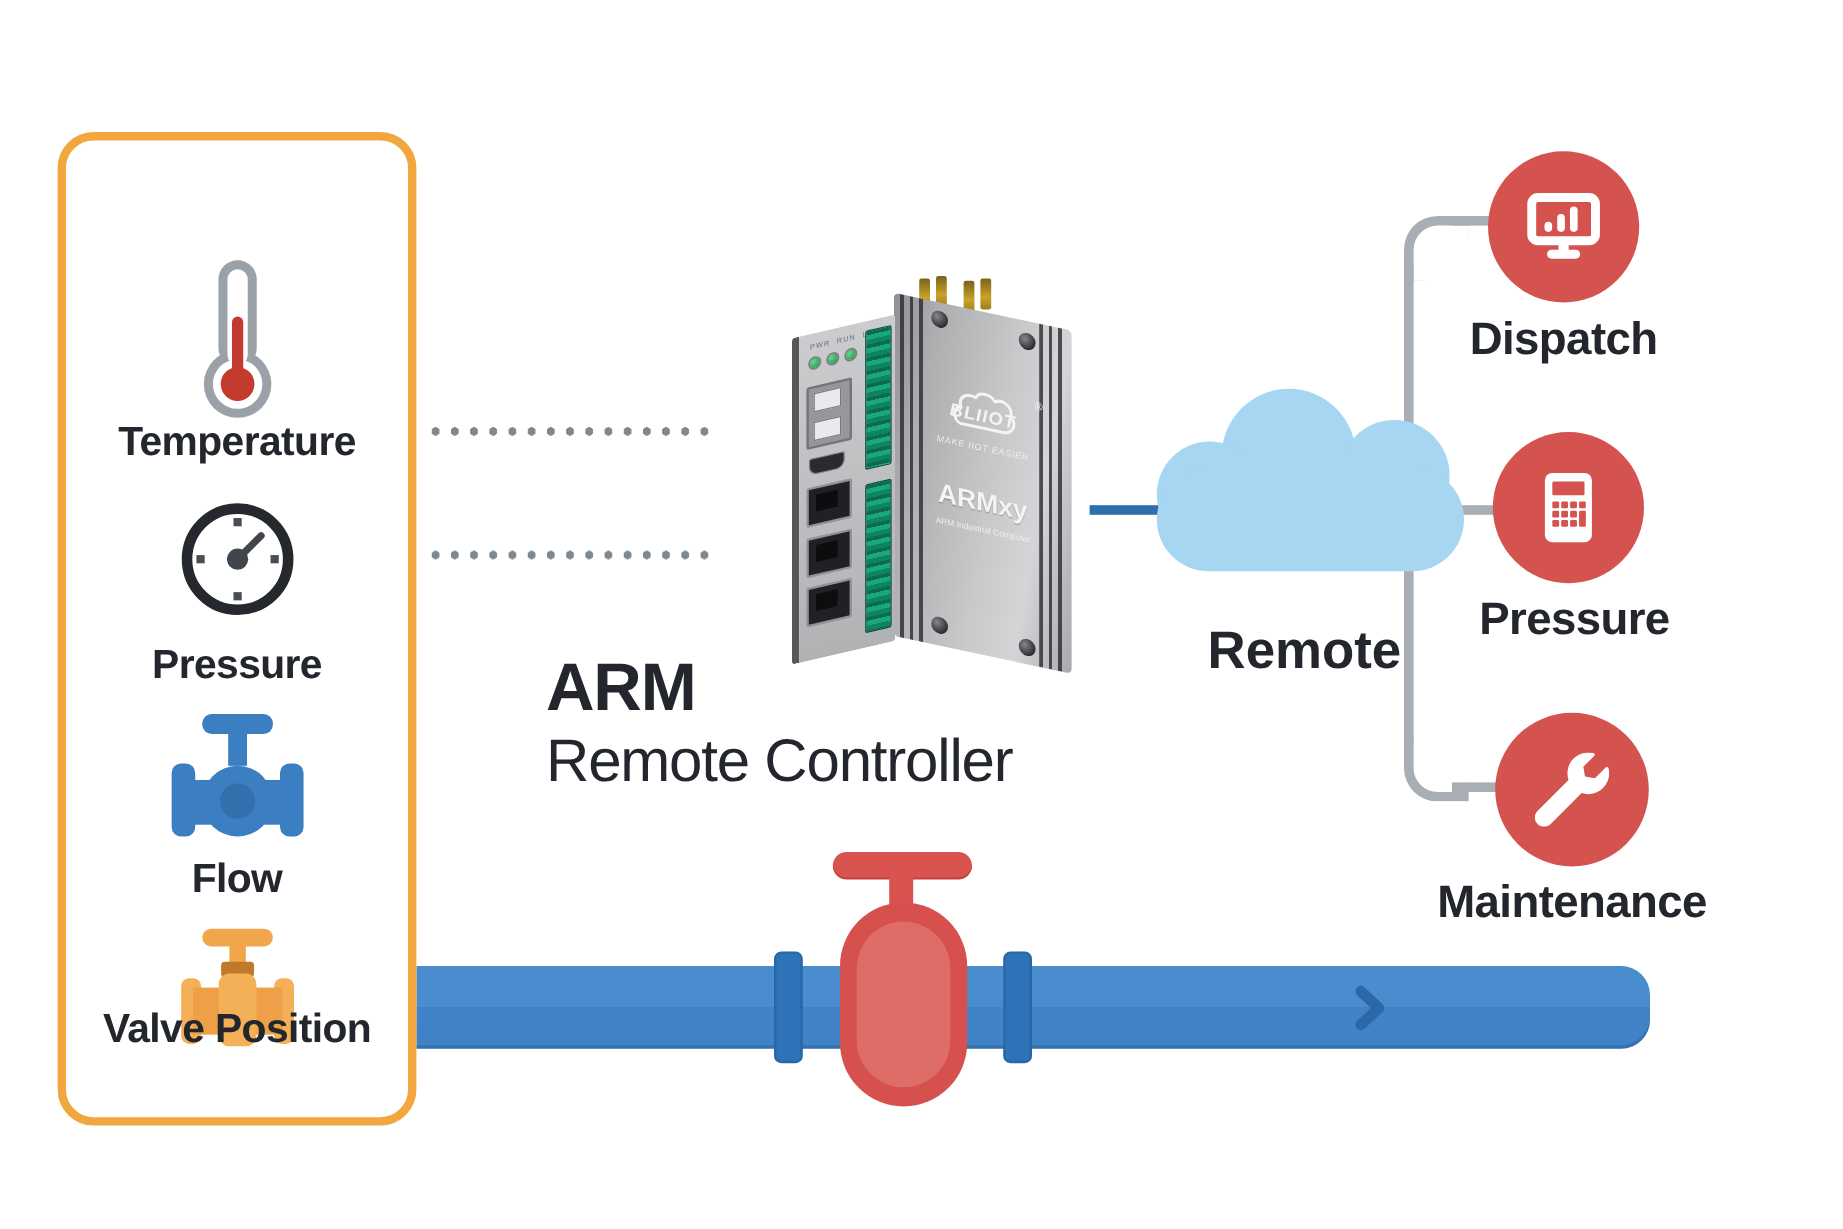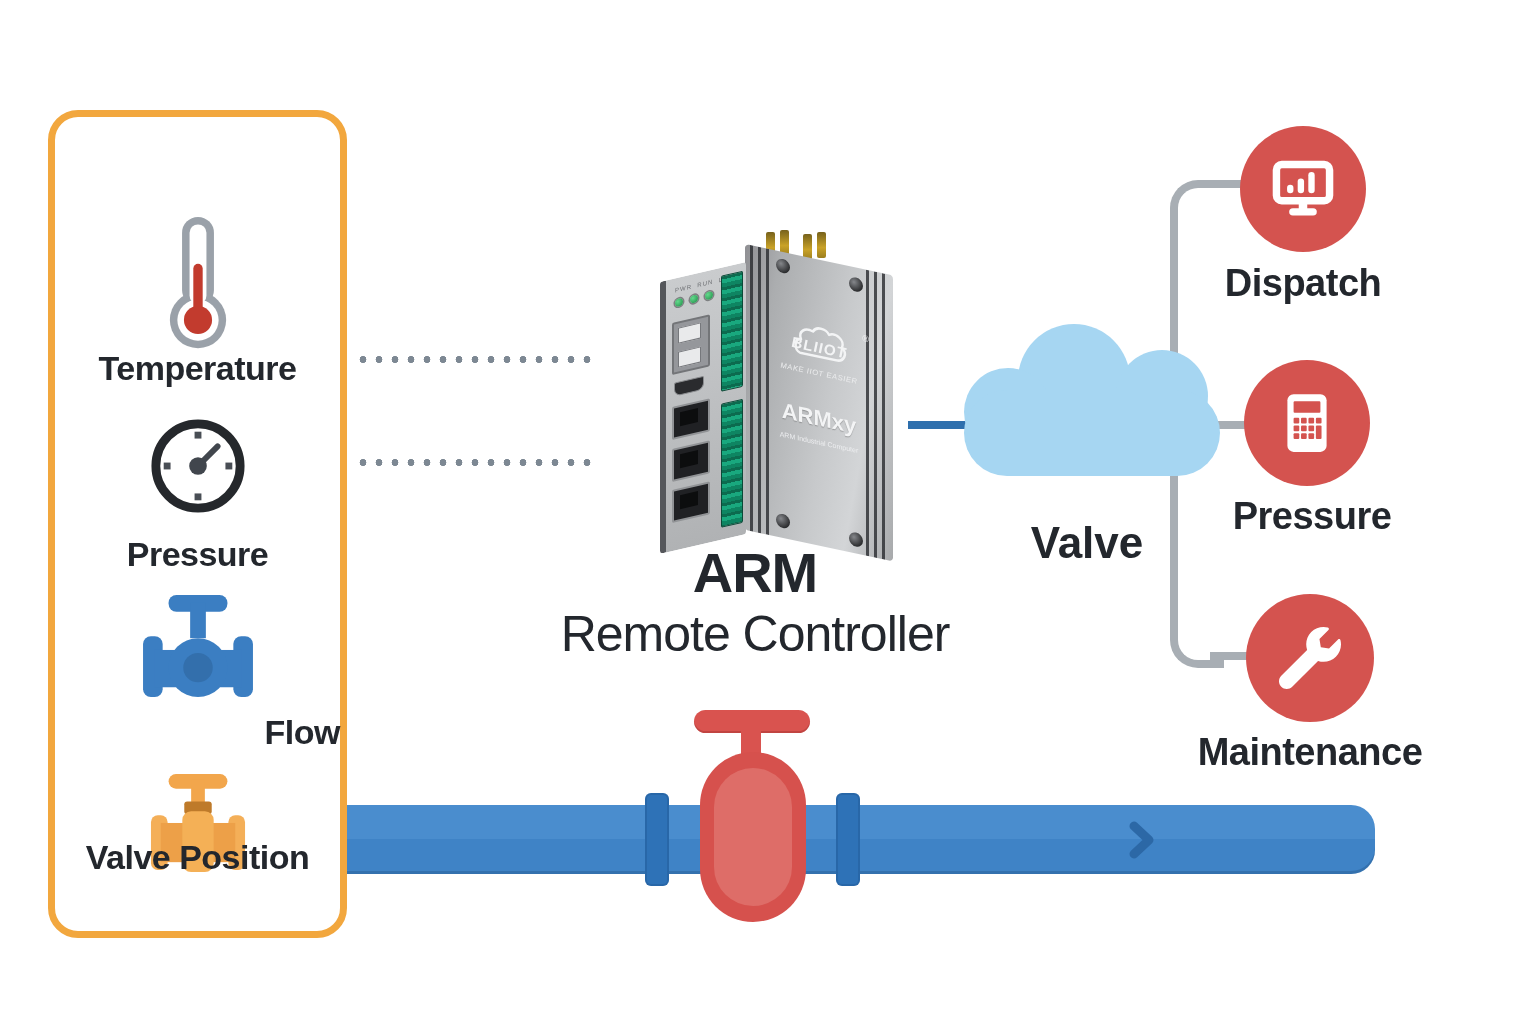--- a/index.html
+++ b/index.html
@@ -14,21 +14,21 @@
     font-size:48px;font-weight:bold;letter-spacing:-1px;}
   .s-icon{position:absolute;left:0;width:100%;display:flex;justify-content:center;}
   .s-ico-temp{top:98px;}
   .s-ico-press{top:300px;}
   .s-ico-flow{top:478px;}
   .s-ico-valve{top:655px;}
   .s-label{position:absolute;left:0;width:100%;text-align:center;
     font-size:34px;font-weight:bold;letter-spacing:-0.5px;}
   .s-lbl-temp{top:232px;}
   .s-lbl-press{top:418px;}
-  .s-lbl-flow{top:596px;text-align:right;}
+  .s-lbl-flow{top:596px;}
   .s-lbl-valve{top:721px;}
   
   .dotted{position:absolute;width:236px;height:9px;z-index:1;
     background-image:radial-gradient(circle,#7D8893 3.3px,transparent 3.6px);
     background-size:16px 9px;background-repeat:repeat-x;}
   .dotted-1{left:355px;top:355px;}
   .dotted-2{left:355px;top:458px;}
   
   .device{position:absolute;left:648px;top:228px;width:272px;height:322px;z-index:4;}
   .antenna{position:absolute;width:9px;height:26px;border-radius:2px;
@@ -70,21 +70,21 @@
     border:1.5px solid #8A8C8F;border-radius:2px 2px 7px 7px;}
   .eth{position:absolute;left:6px;width:34px;height:29px;background:#202124;
     border:2px solid #919396;border-radius:2px;}
   .eth::before{content:"";position:absolute;left:6px;top:5px;width:18px;height:14px;background:#0C0D0E;}
   .eth1{top:128px;}.eth2{top:170px;}.eth3{top:211px;}
   .terminal{position:absolute;right:3px;width:20px;border:1.5px solid #0A4A37;border-radius:2px;
     background:repeating-linear-gradient(180deg,#0C6B4F 0 3px,#19A87E 3px 7px,#0E8562 7px 11px);}
   .term-top{top:8px;height:114px;}
   .term-bot{top:136px;height:122px;}
   
-  .arm-caption{position:absolute;left:455px;top:542px;width:600px;text-align:center;z-index:4;}
+  .arm-caption{position:absolute;left:455px;top:542px;width:600px;text-align:left;z-index:4;}
   .arm-line1{font-size:56px;font-weight:bold;line-height:62px;letter-spacing:-1px;}
   .arm-line2{font-size:50px;font-weight:normal;line-height:60px;letter-spacing:-1px;}
   .cloud-label{position:absolute;left:987px;top:518px;width:200px;text-align:center;
     font-size:44px;font-weight:bold;z-index:2;}
   
   .blue-link{position:absolute;left:908px;top:421px;width:66px;height:8px;background:#2E6FAD;z-index:1;}
   .gc{position:absolute;z-index:0;}
   .gc-corner-top{left:1170px;top:180px;width:46px;height:46px;
     border-top:8px solid #A8AEB4;border-left:8px solid #A8AEB4;border-top-left-radius:28px;}
   .gc-h-top{left:1210px;top:180px;width:42px;height:8px;background:#A8AEB4;}
@@ -250,21 +250,21 @@
 <div class="gc gc-h-mid"></div>
 
 <svg class="cloud-svg" width="270" height="164" viewBox="0 0 270 164">
   <g fill="#A6D6F2">
     <circle cx="118" cy="64" r="56"></circle>
     <circle cx="206" cy="80" r="46"></circle>
     <circle cx="52" cy="96" r="44"></circle>
     <rect x="8" y="74" width="256" height="86" rx="43"></rect>
   </g>
 </svg>
-<div class="cloud-label">Valve</div>
+<div class="cloud-label">Remote</div>
 
 <div class="svc svc-dispatch" style="background:#D4534F">
   <svg width="68" height="68" viewBox="0 0 64 64">
     <rect x="7" y="9" width="50" height="34" rx="5" fill="none" stroke="#ffffff" stroke-width="7"></rect>
     <rect x="17" y="28" width="6" height="8" rx="3" fill="#ffffff"></rect>
     <rect x="27" y="22" width="6" height="14" rx="3" fill="#ffffff"></rect>
     <rect x="37" y="16" width="6" height="20" rx="3" fill="#ffffff"></rect>
     <rect x="28" y="43" width="8" height="10" fill="#ffffff"></rect>
     <rect x="19" y="50" width="26" height="7" rx="3.5" fill="#ffffff"></rect>
   </svg>

